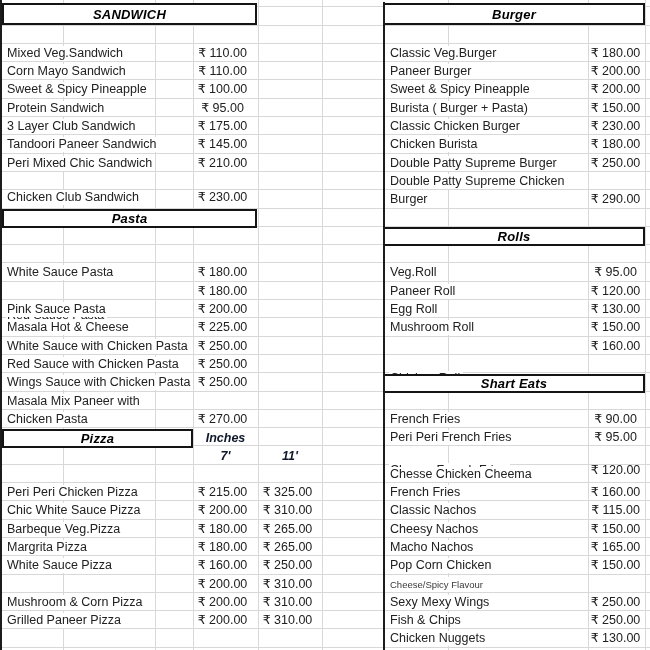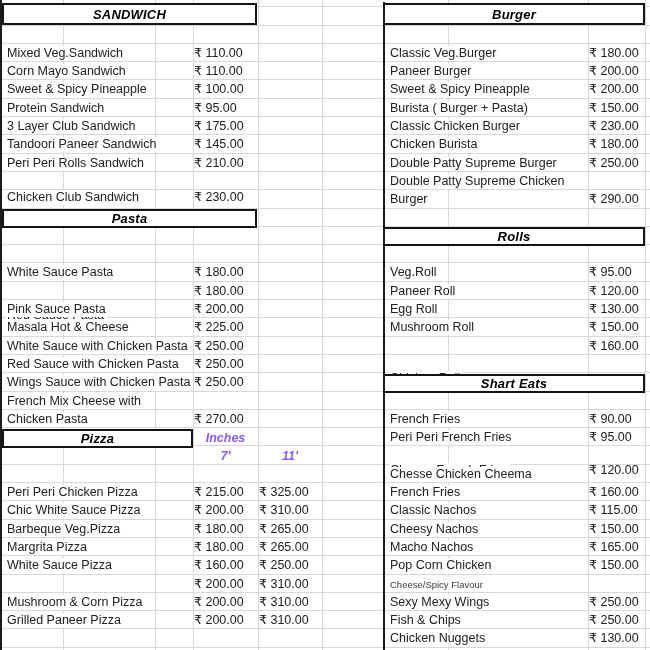--- a/index.html
+++ b/index.html
@@ -15,29 +15,29 @@
   .vline{position:absolute;top:0;width:1px;height:650px;background:#d8d8d8;z-index:1;}
   .darkline{position:absolute;width:2px;background:#1c1c1c;z-index:4;}
   .hdr{
     position:absolute;background:#fff;border:2px solid #141414;box-sizing:border-box;
     display:flex;align-items:center;justify-content:center;
     font-weight:bold;font-style:italic;font-size:13px;color:#000;z-index:3;
     letter-spacing:.2px;white-space:nowrap;
   }
   .sizehead{
     position:absolute;display:flex;align-items:center;justify-content:center;
-    font-weight:bold;font-style:italic;font-size:12.5px;color:#8b5cf6;z-index:2;height:18.3px;
+    font-weight:bold;font-style:italic;font-size:12.5px;color:#0f172a;z-index:2;height:18.3px;
   }
   .row{position:absolute;left:0;width:650px;height:18.3px;z-index:2;}
   .cell{
     position:absolute;top:1.6px;height:15px;line-height:15px;
     font-size:12.5px;white-space:nowrap;color:#212121;
   }
   .name{background:#fff;padding:0 3px 0 1px;}
-  .price{text-align:left;background:transparent;}
+  .price{text-align:center;background:transparent;}
   .row.small .name{font-size:9.5px;color:#3a3a3a;}
 </style>
 </head>
 <body>
 
 <div class="sheet">
 
   <div class="hgrid"></div>
 
   <div class="vline" style="left:63px"></div>
@@ -72,21 +72,21 @@
       </div>
       <div class="row" style="top: 117.5px;">
         <span class="cell name" style="left: 6px;">3 Layer Club Sandwich</span>
         <span class="cell price" style="left: 194px; width: 57px;">₹ 175.00</span>
       </div>
       <div class="row" style="top: 135.8px;">
         <span class="cell name" style="left: 6px;">Tandoori Paneer Sandwich</span>
         <span class="cell price" style="left: 194px; width: 57px;">₹ 145.00</span>
       </div>
       <div class="row" style="top: 154.1px;">
-        <span class="cell name" style="left: 6px;">Peri Peri Rolls Sandwich</span>
+        <span class="cell name" style="left: 6px;">Peri Mixed Chic Sandwich</span>
         <span class="cell price" style="left: 194px; width: 57px;">₹ 210.00</span>
       </div>
       <div class="row" style="top: 172.4px; margin-top: 16px;">
         <span class="cell name" style="left: 6px;">Chicken Club Sandwich</span>
         <span class="cell price" style="left: 194px; width: 57px;">₹ 230.00</span>
       </div>
     </div>
 
   <div class="hdr" style="left:2px;top:208.5px;width:255px;height:19px">Pasta</div>
   <div id="rows-pasta">
@@ -112,21 +112,21 @@
       </div>
       <div class="row" style="top: 355.4px;">
         <span class="cell name" style="left: 6px;">Red Sauce with Chicken Pasta</span>
         <span class="cell price" style="left: 194px; width: 57px;">₹ 250.00</span>
       </div>
       <div class="row" style="top: 373.7px;">
         <span class="cell name" style="left: 6px;">Wings  Sauce with Chicken Pasta</span>
         <span class="cell price" style="left: 194px; width: 57px;">₹ 250.00</span>
       </div>
       <div class="row" style="top: 392px;">
-        <span class="cell name" style="left: 6px;">French Mix Cheese with</span>
+        <span class="cell name" style="left: 6px;">Masala Mix Paneer with</span>
       </div>
       <div class="row" style="top: 410.3px;">
         <span class="cell name" style="left: 6px;">Chicken Pasta</span>
         <span class="cell price" style="left: 194px; width: 57px;">₹ 270.00</span>
       </div>
     </div>
 
   <div class="hdr" style="left:2px;top:428.5px;width:191px;height:19px">Pizza</div>
   <div class="sizehead" style="left:193px;top:428.6px;width:65px">Inches</div>
   <div class="sizehead" style="left:193px;top:446.9px;width:65px">7'</div>

